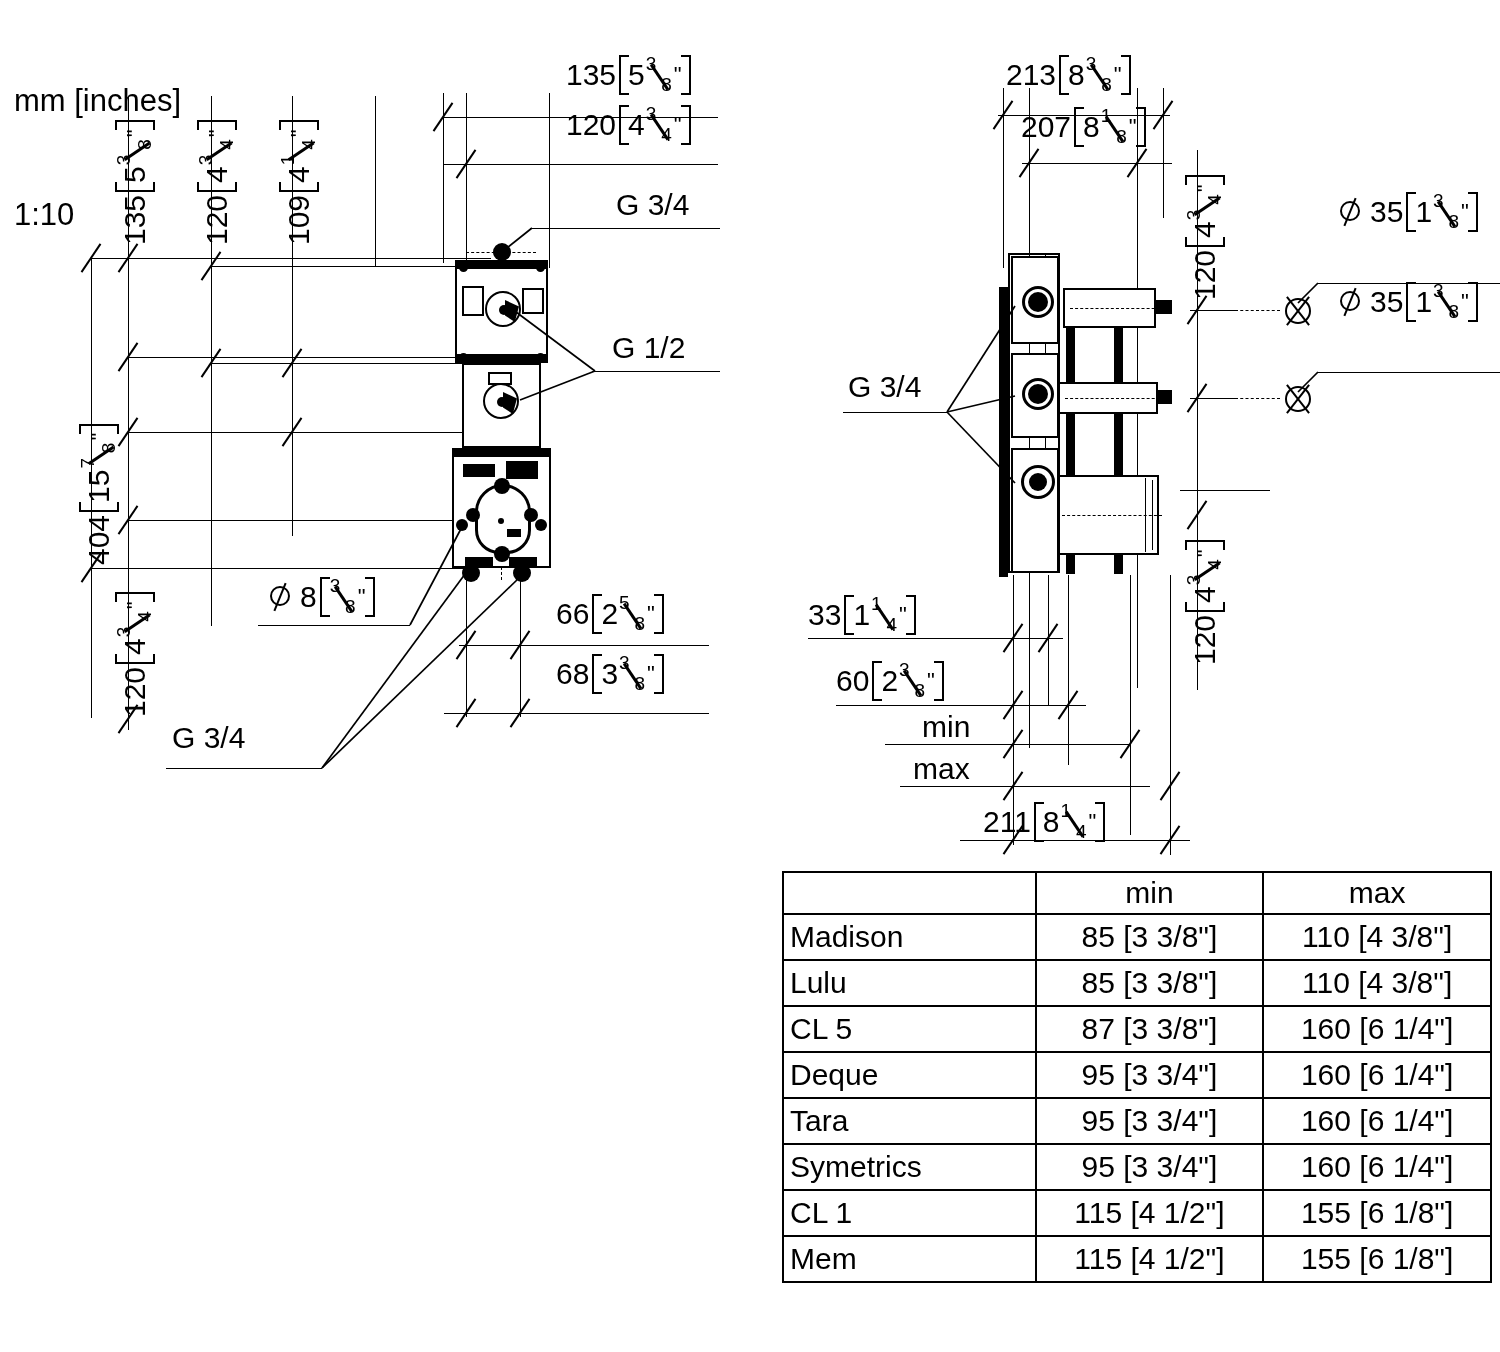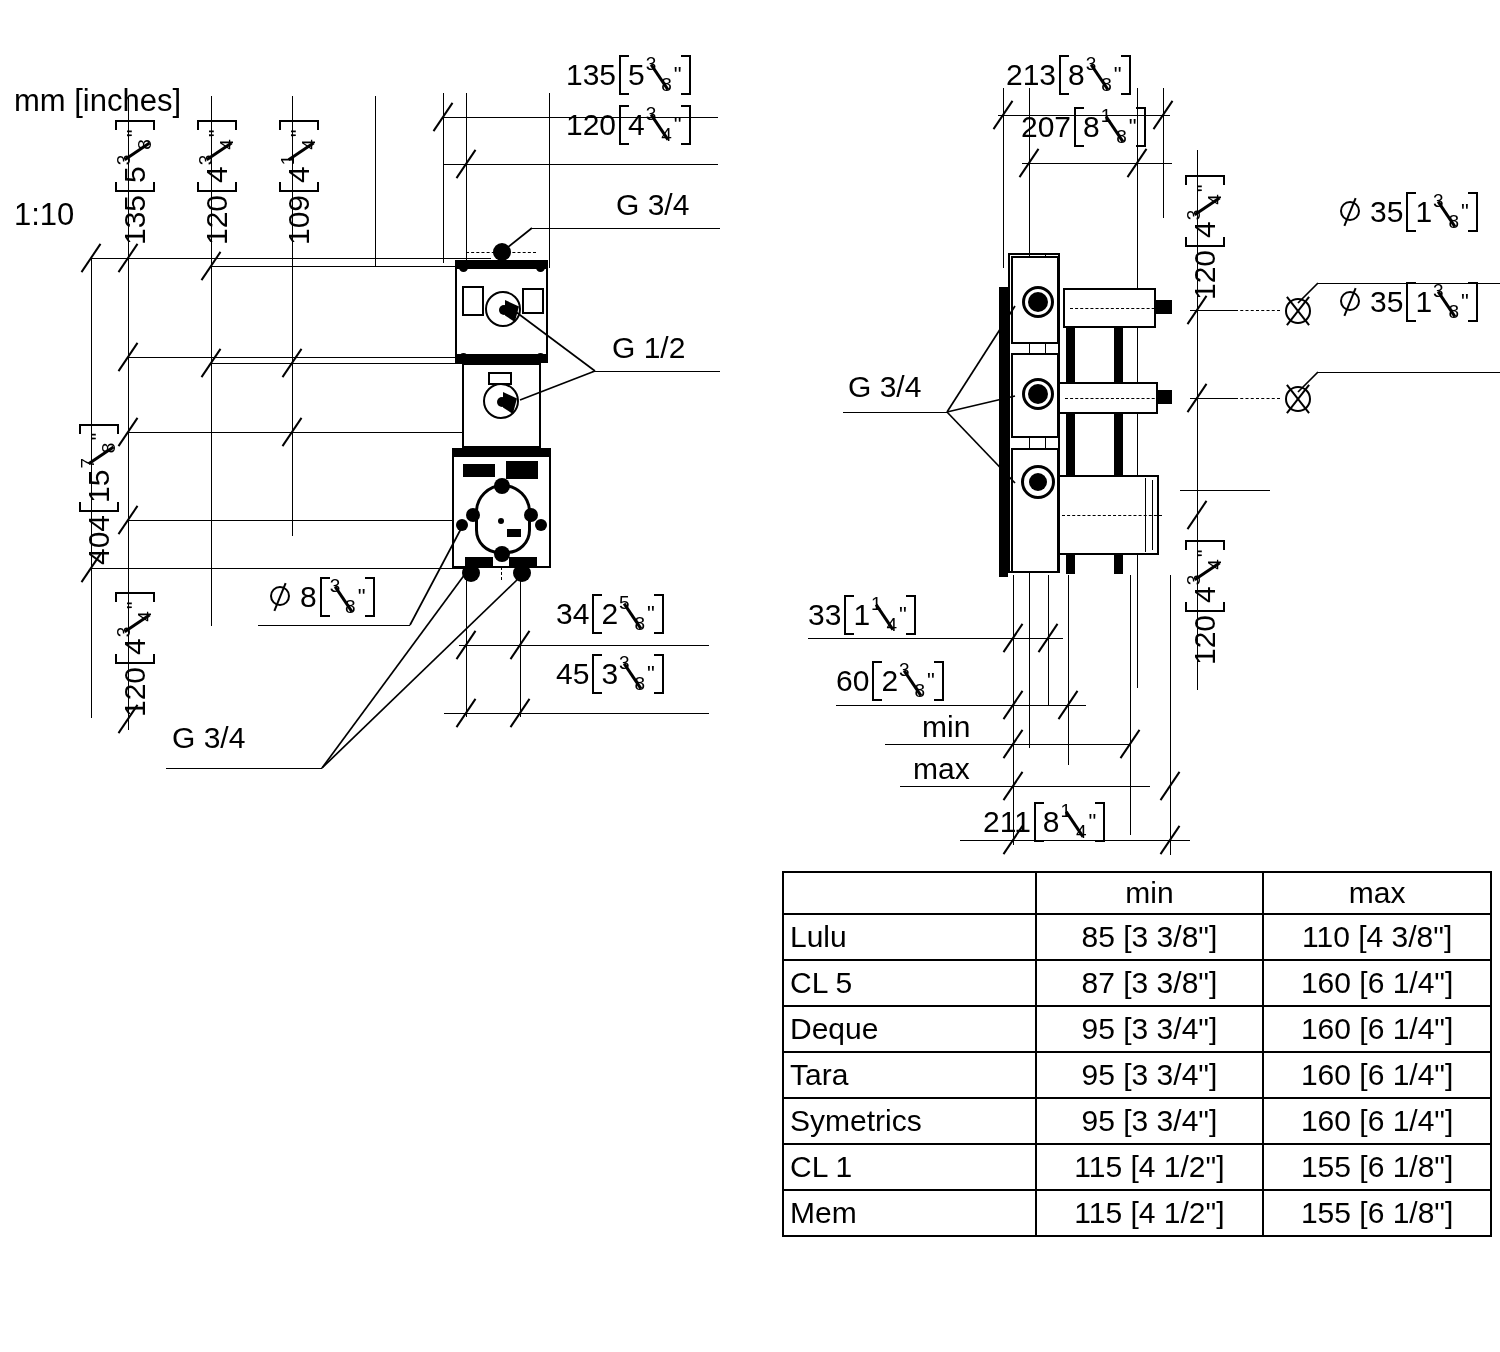--- a/index.html
+++ b/index.html
@@ -392,35 +392,35 @@
   <div class="v" style="left:520px; top:572px; height:145px;"></div>
   <div class="h" style="left:459px; top:645px; width:250px;"></div>
   <div class="h" style="left:444px; top:713px; width:265px;"></div>
   <div class="tick" style="left:465px; top:628px;"></div>
   <div class="tick" style="left:519px; top:628px;"></div>
   <div class="tick" style="left:465px; top:696px;"></div>
   <div class="tick" style="left:519px; top:696px;"></div>
 
   <div class="abs" style="left:556px; top:597px;">
     <span class="dim">
-      <span class="mm">34</span>
+      <span class="mm">66</span>
       <span class="brk">
         <span>2</span>
         <span class="frac">
           <span class="num">5</span>
           <span class="bar"></span>
           <span class="den">8</span>
         </span>
           <span class="dq">"</span>
       </span>
     </span>
   </div>
   <div class="abs" style="left:556px; top:657px;">
     <span class="dim">
-      <span class="mm">45</span>
+      <span class="mm">68</span>
       <span class="brk">
         <span>3</span>
         <span class="frac">
           <span class="num">3</span>
           <span class="bar"></span>
           <span class="den">8</span>
         </span>
           <span class="dq">"</span>
       </span>
     </span>
@@ -713,20 +713,25 @@
 
   <table id="spec-table">
     <thead>
       <tr>
         <td class="c-name"></td>
         <td class="c-val">min</td>
         <td class="c-val">max</td>
       </tr>
     </thead>
     <tbody id="table-body">
+        <tr>
+          <td class="c-name">Madison</td>
+          <td class="c-val">85 [3 3/8"]</td>
+          <td class="c-val">110 [4 3/8"]</td>
+        </tr>
         <tr>
           <td class="c-name">Lulu</td>
           <td class="c-val">85 [3 3/8"]</td>
           <td class="c-val">110 [4 3/8"]</td>
         </tr>
         <tr>
           <td class="c-name">CL 5</td>
           <td class="c-val">87 [3 3/8"]</td>
           <td class="c-val">160 [6 1/4"]</td>
         </tr>

